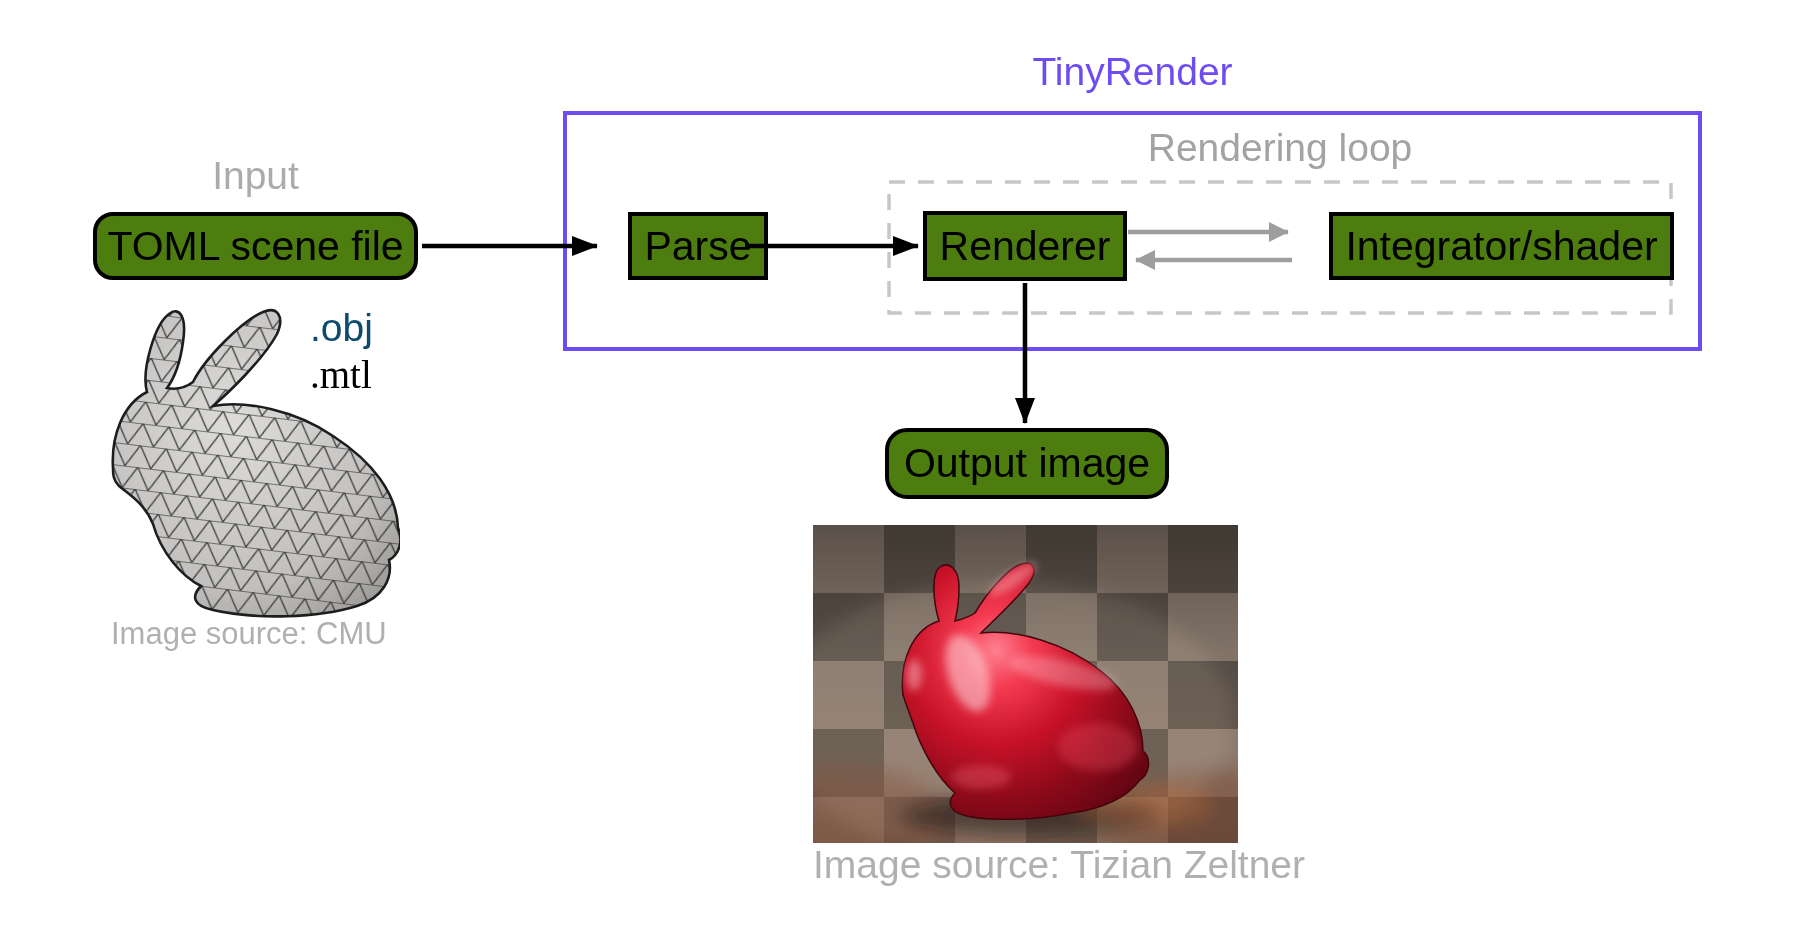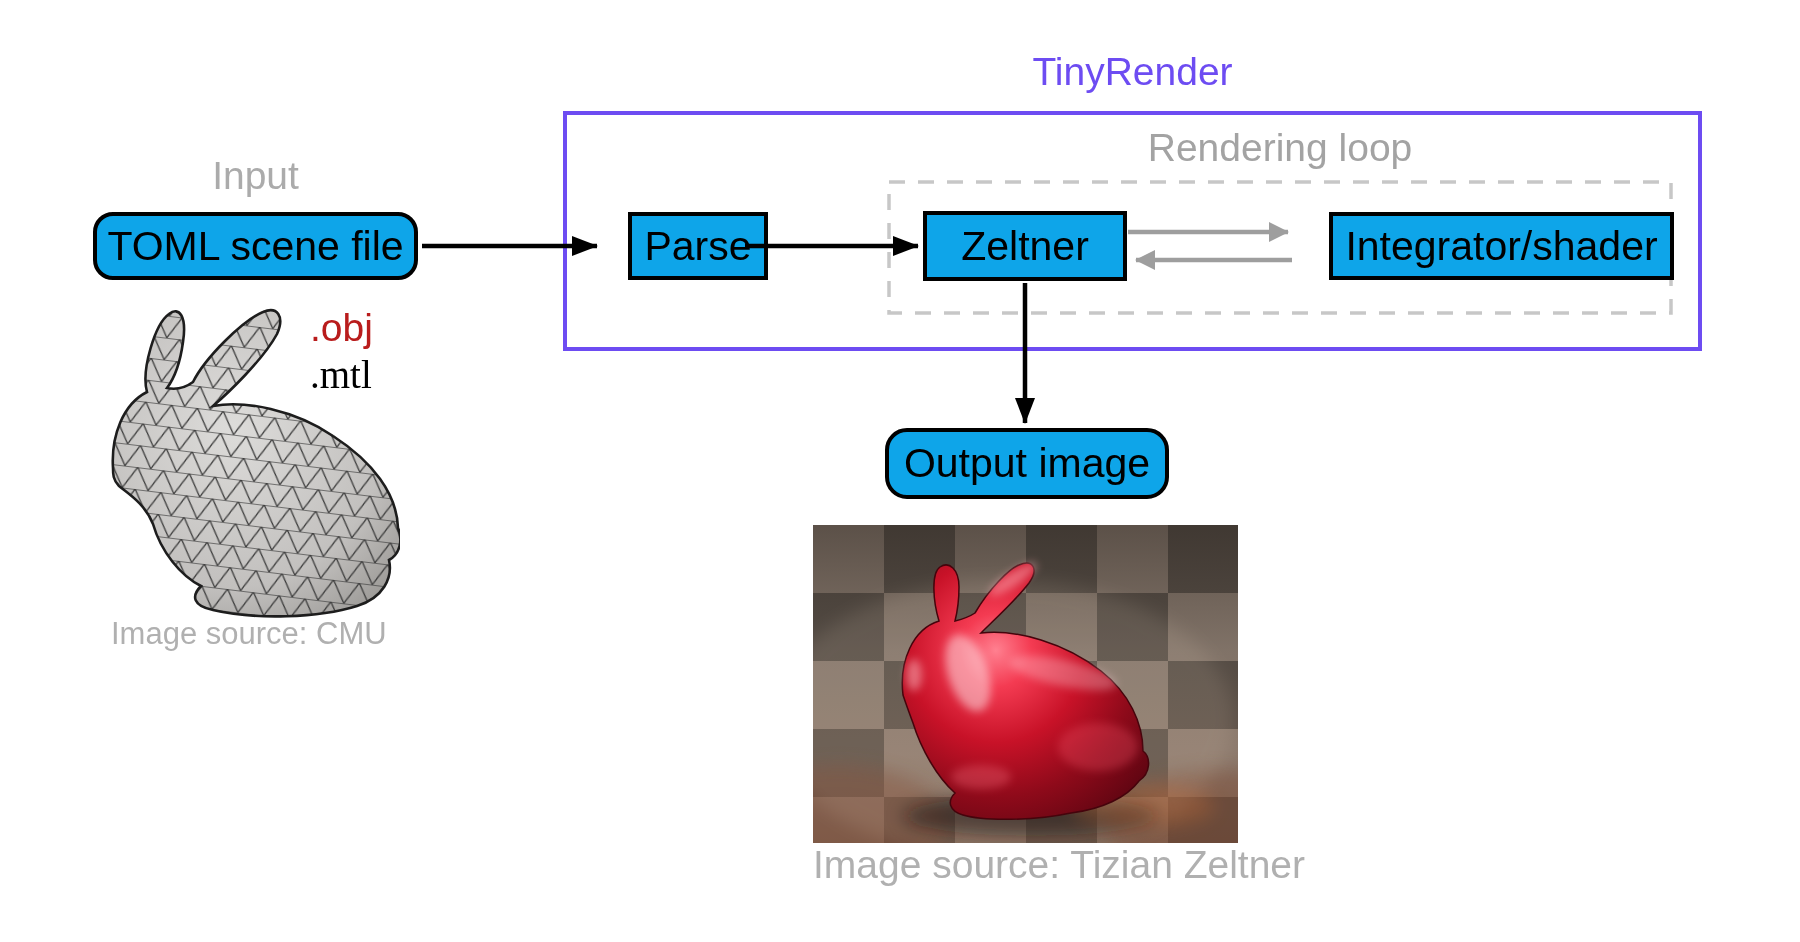--- a/index.html
+++ b/index.html
@@ -9,32 +9,32 @@
   }
   .abs{position:absolute;}
   
   .purple-box{
     left:563px;top:111px;width:1139px;height:240px;
     border:4px solid #6d4cf2;box-sizing:border-box;background:transparent;
   }
   
   .node{
     display:flex;align-items:center;justify-content:center;
-    box-sizing:border-box;border:4px solid #000;background:#0ea5e9;
+    box-sizing:border-box;border:4px solid #000;background:#4d7c0f;
     font-size:41px;color:#000;white-space:nowrap;
   }
   #node-toml{left:93px;top:212px;width:325px;height:68px;border-radius:20px;}
   #node-parse{left:628px;top:212px;width:140px;height:68px;}
   #node-renderer{left:923px;top:211px;width:204px;height:70px;}
   #node-integrator{left:1293px;top:212px;width:345px;height:68px;margin-left:36px;}
   #node-output{left:885px;top:428px;width:284px;height:71px;border-radius:22px;}
   #lbl-tinyrender{left:563px;top:50px;width:1139px;text-align:center;font-size:39px;color:#6d4cf2;}
   #lbl-loop{left:889px;top:126px;width:782px;text-align:center;font-size:39px;color:#a3a3a3;}
   #lbl-input{left:93px;top:154px;width:325px;text-align:center;font-size:39px;color:#ababab;}
-  #lbl-obj{left:310px;top:306px;font-size:39px;color:#b91c1c;}
+  #lbl-obj{left:310px;top:306px;font-size:39px;color:#0c4a6e;}
   #lbl-mtl{left:310px;top:352px;font-size:39px;color:#000000;font-family:Liberation Serif, serif;}
   #cap-cmu{left:111px;top:616px;font-size:31px;color:#b0b0b0;}
   #cap-zeltner{left:813px;top:843px;font-size:39px;color:#b0b0b0;}
   svg{display:block;}
 </style>
 </head>
 <body>
 
 <div id="canvas">
 
@@ -48,21 +48,21 @@
   <div class="abs" id="lbl-input">Input</div>
   <div class="abs" id="lbl-loop">Rendering loop</div>
 
   <div class="abs node" id="node-toml">
     <span>TOML scene file</span>
   </div>
   <div class="abs node" id="node-parse">
     <span>Parse</span>
   </div>
   <div class="abs node" id="node-renderer">
-    <span>Zeltner</span>
+    <span>Renderer</span>
   </div>
   <div class="abs node" id="node-integrator">
     <span>Integrator/shader</span>
   </div>
   <div class="abs node" id="node-output">
     <span>Output image</span>
   </div>
 
   <div class="abs" id="lbl-obj">.obj</div>
   <div class="abs" id="lbl-mtl">.mtl</div>

